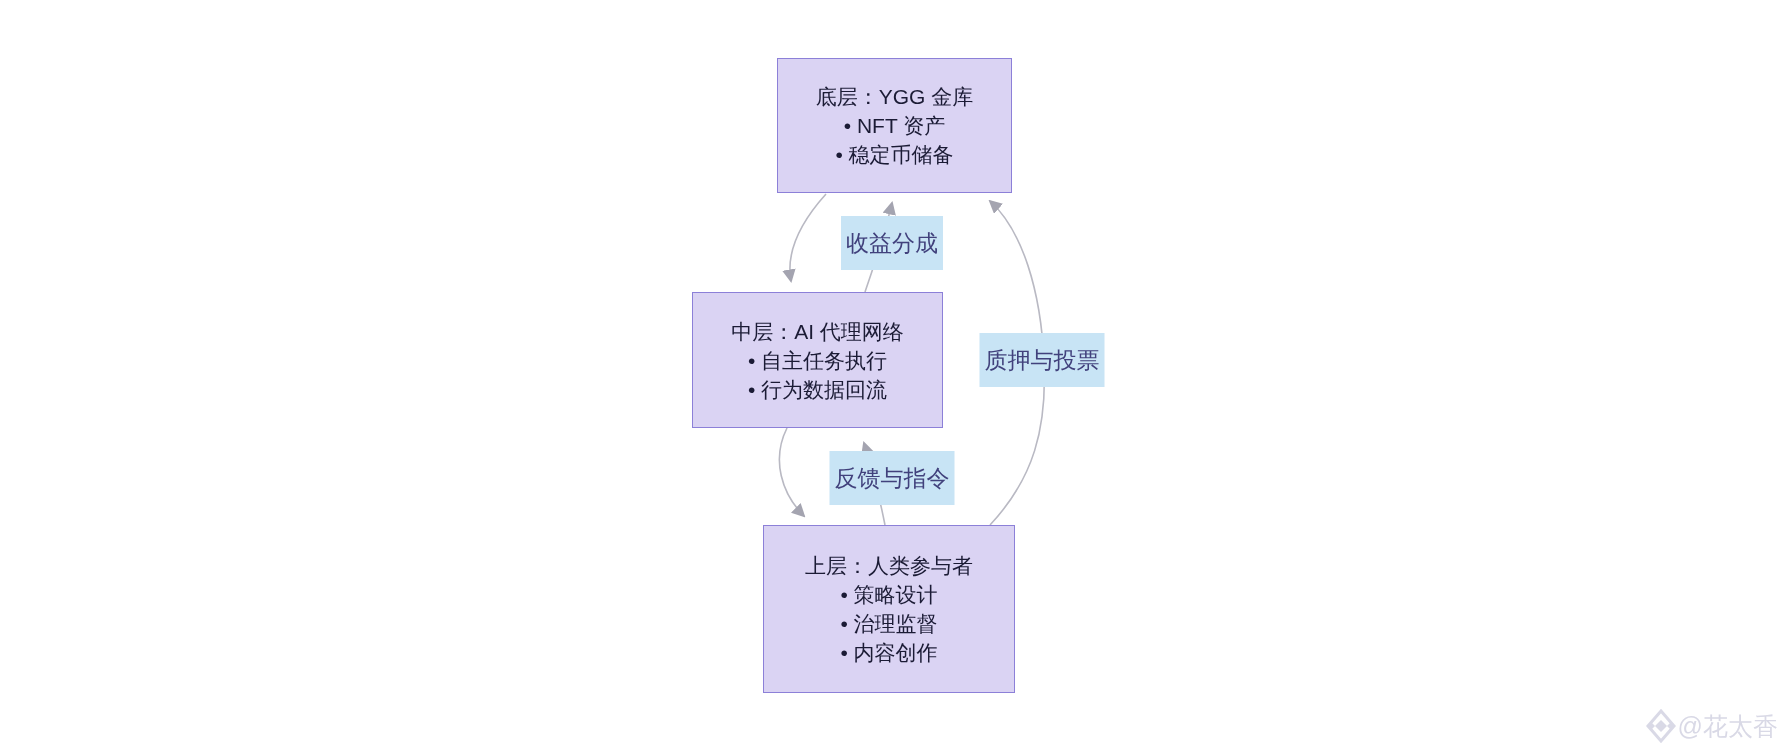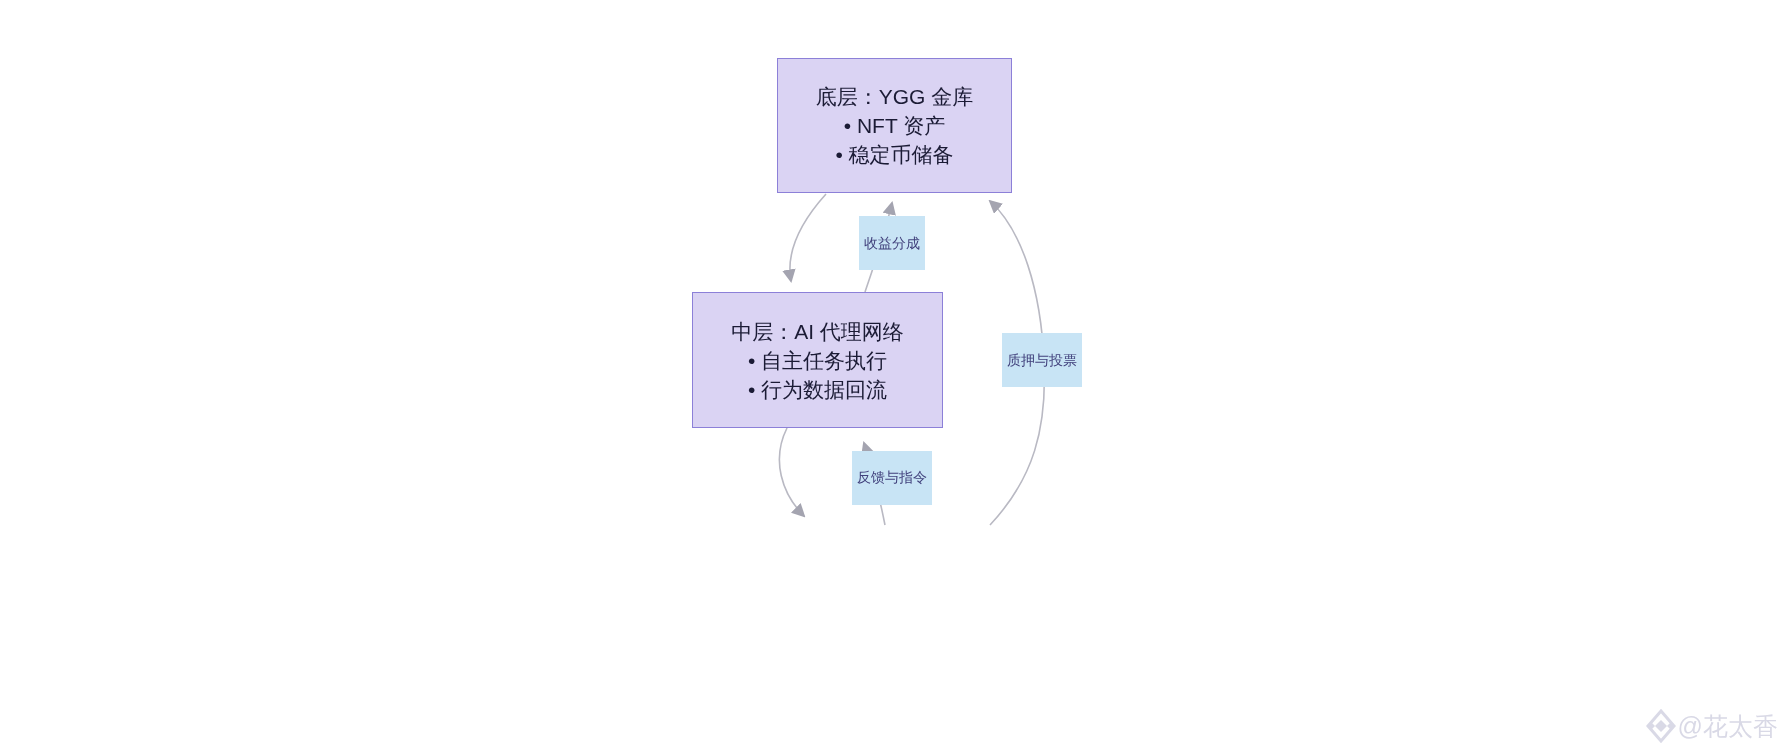--- a/index.html
+++ b/index.html
@@ -33,21 +33,21 @@
     text-align:center;
     font-size:21px;line-height:29px;
     box-sizing:border-box;
   }
   .node .line{white-space:nowrap;}
   .edge-label{
     position:absolute;
     transform:translate(-50%,-50%);
     background:var(--edge-label-bg);
     color:var(--edge-label-text);
-    font-size:14px;line-height:26px;
+    font-size:23px;line-height:26px;
     padding:14px 5px;
     white-space:nowrap;
   }
   .watermark{
     position:absolute;right:6px;bottom:8px;
     display:flex;align-items:center;gap:1px;
     color:var(--watermark);
     font-size:25px;line-height:30px;
     user-select:none;
   }
@@ -78,26 +78,32 @@
     <div class="line">• 自主任务执行</div>
     <div class="line">• 行为数据回流</div>
   </div>
 
   <div class="node" style="left:777px;top:58px;width:235px;height:135px;">
     <div class="line">底层：YGG 金库</div>
     <div class="line">• NFT 资产</div>
     <div class="line">• 稳定币储备</div>
   </div>
 
+  <div class="node" style="left:763px;top:525px;width:252px;height:168px;">
+    <div class="line">上层：人类参与者</div>
+    <div class="line">• 策略设计</div>
+    <div class="line">• 治理监督</div>
+    <div class="line">• 内容创作</div>
+  </div>
 
   <div class="edge-label" style="left:892px;top:243px;">收益分成</div>
 
   <div class="edge-label" style="left:1042px;top:360px;text-align:right;">质押与投票</div>
 
-  <div class="edge-label" style="left:892px;top:478px;font-family:Liberation Mono, monospace;">反馈与指令</div>
+  <div class="edge-label" style="left:892px;top:478px;">反馈与指令</div>
 
   <div class="watermark">
     <svg width="32" height="36" viewBox="0 0 32 36">
       <path class="wm-stroke" d="M16 3 L29 18 L16 33 L3 18 Z"></path>
       <path class="wm-fill" d="M16 12 L22 18 L16 24 L10 18 Z"></path>
       <path class="wm-fill" d="M6 14 L10 18 L6 22 L2 18 Z"></path>
       <path class="wm-fill" d="M26 14 L30 18 L26 22 L22 18 Z"></path>
     </svg>
     <span>@花太香</span>
   </div>

